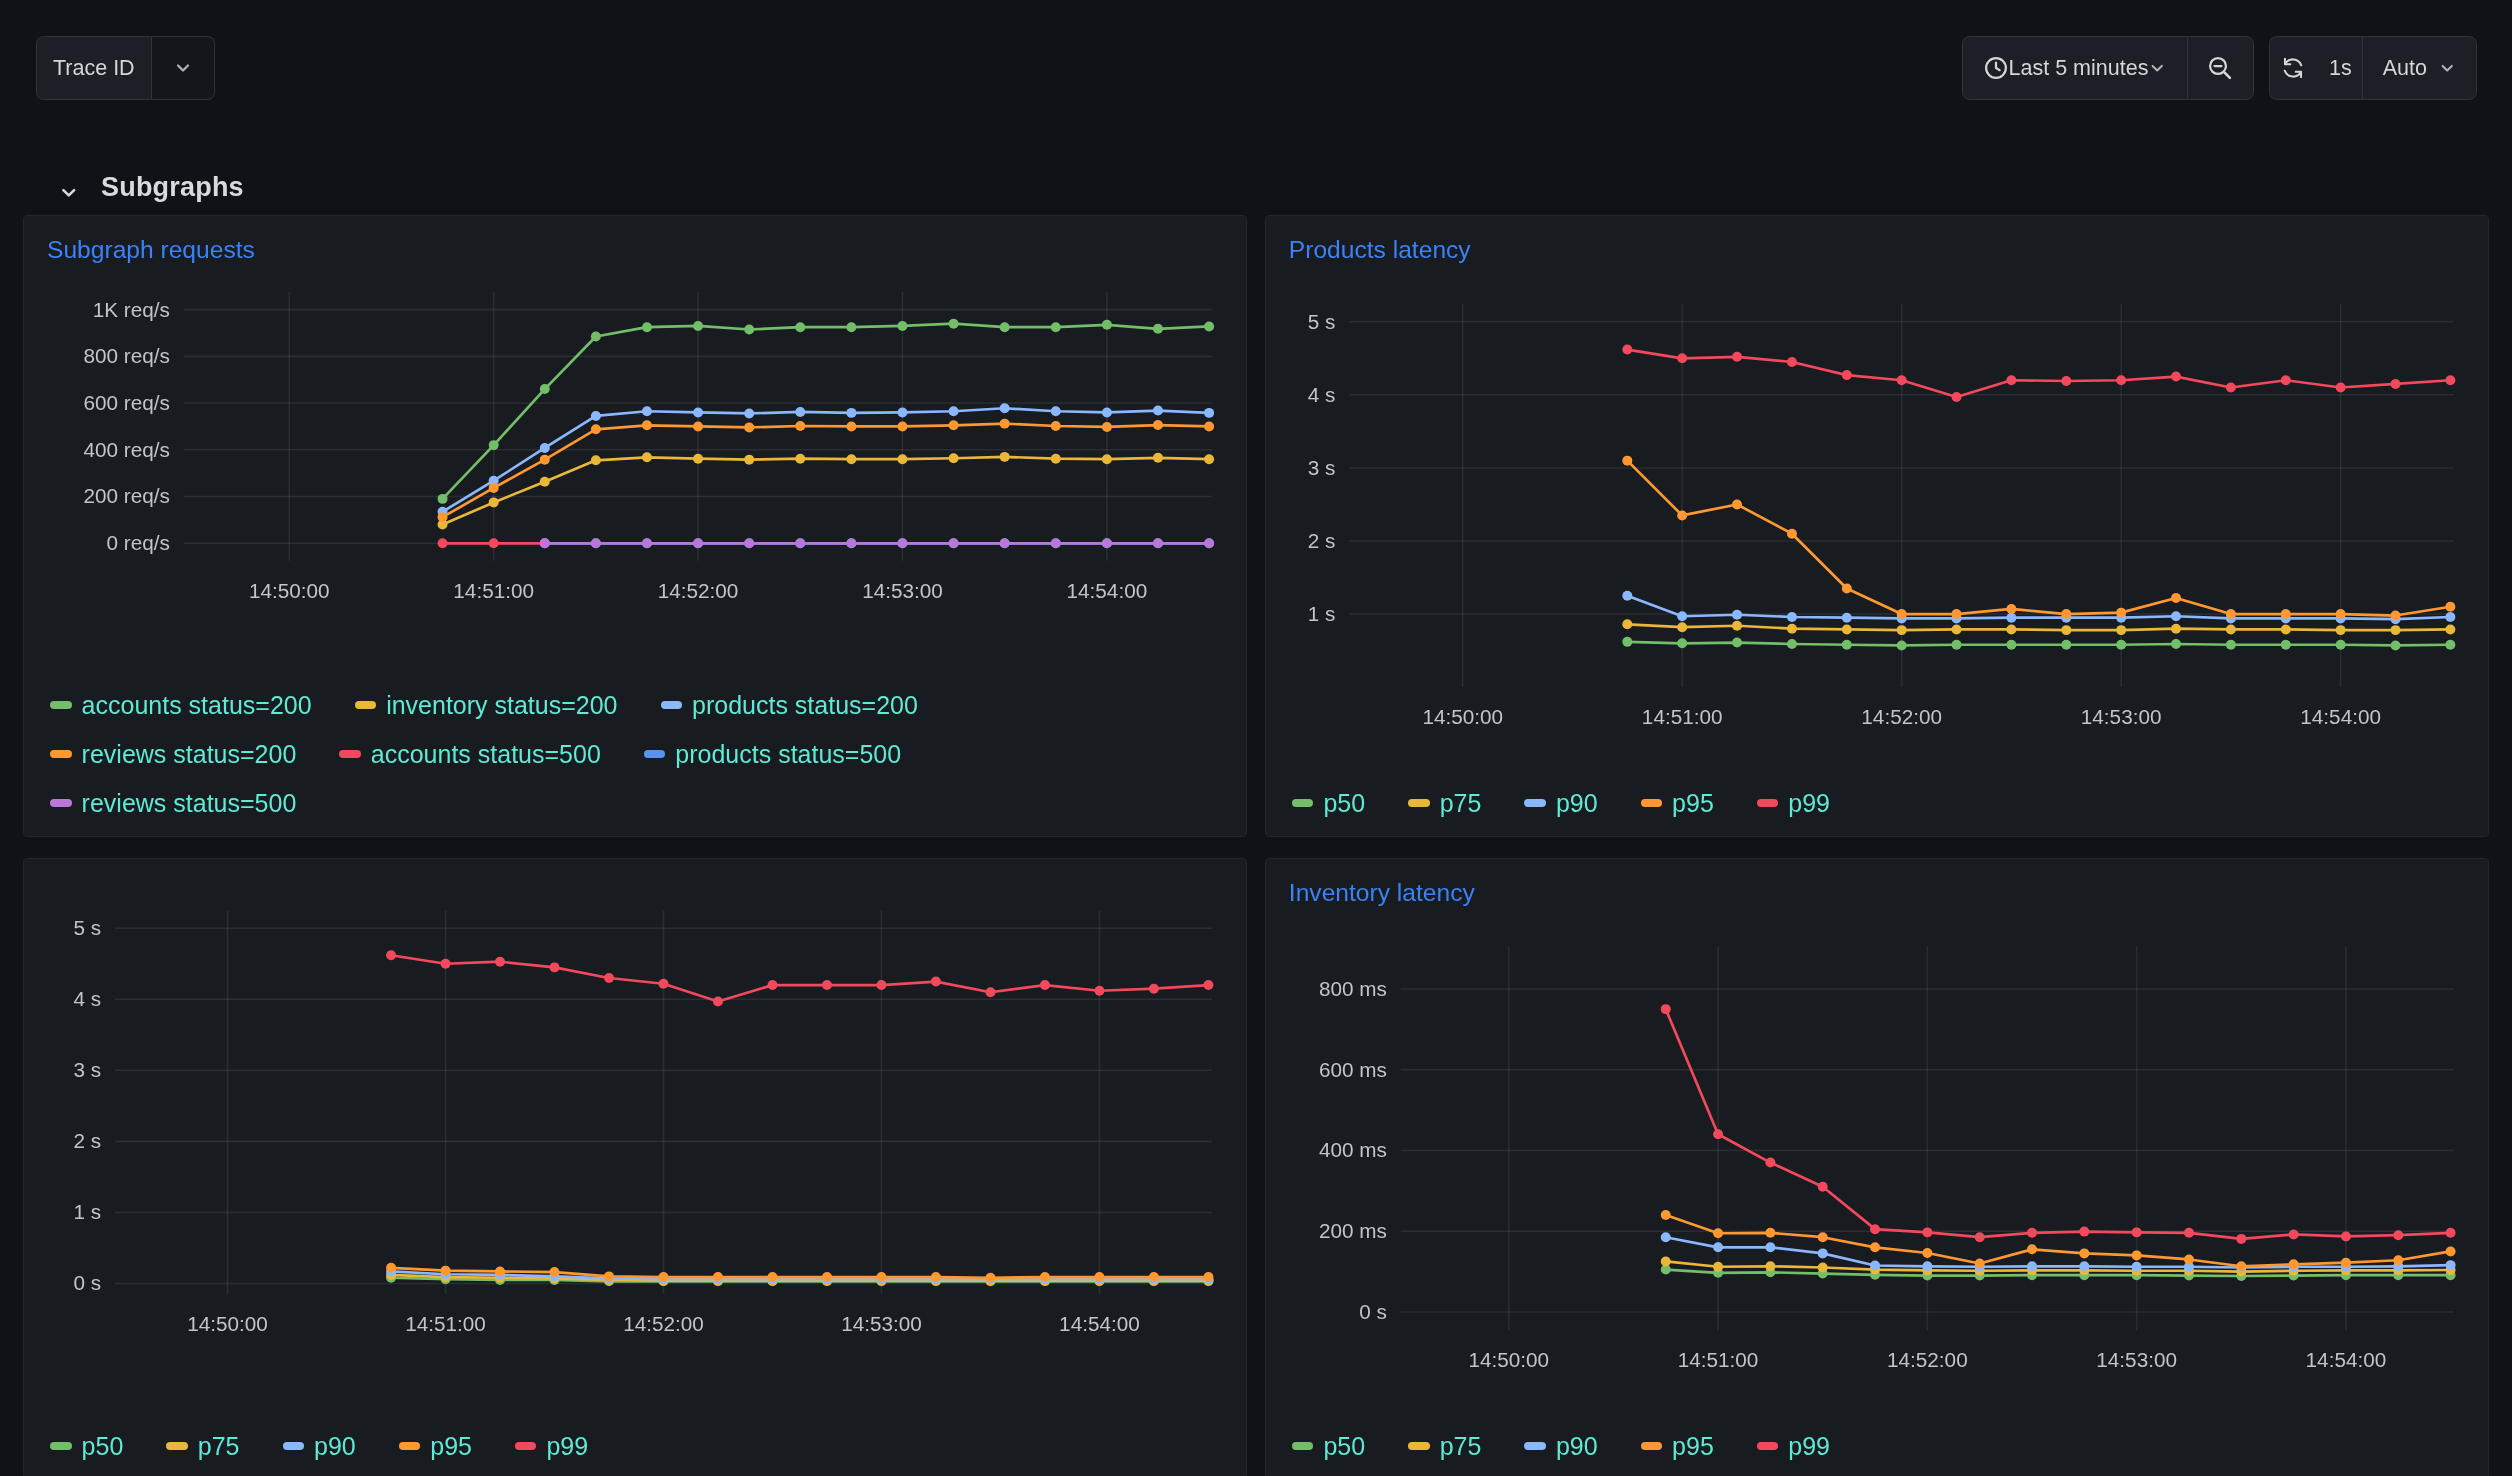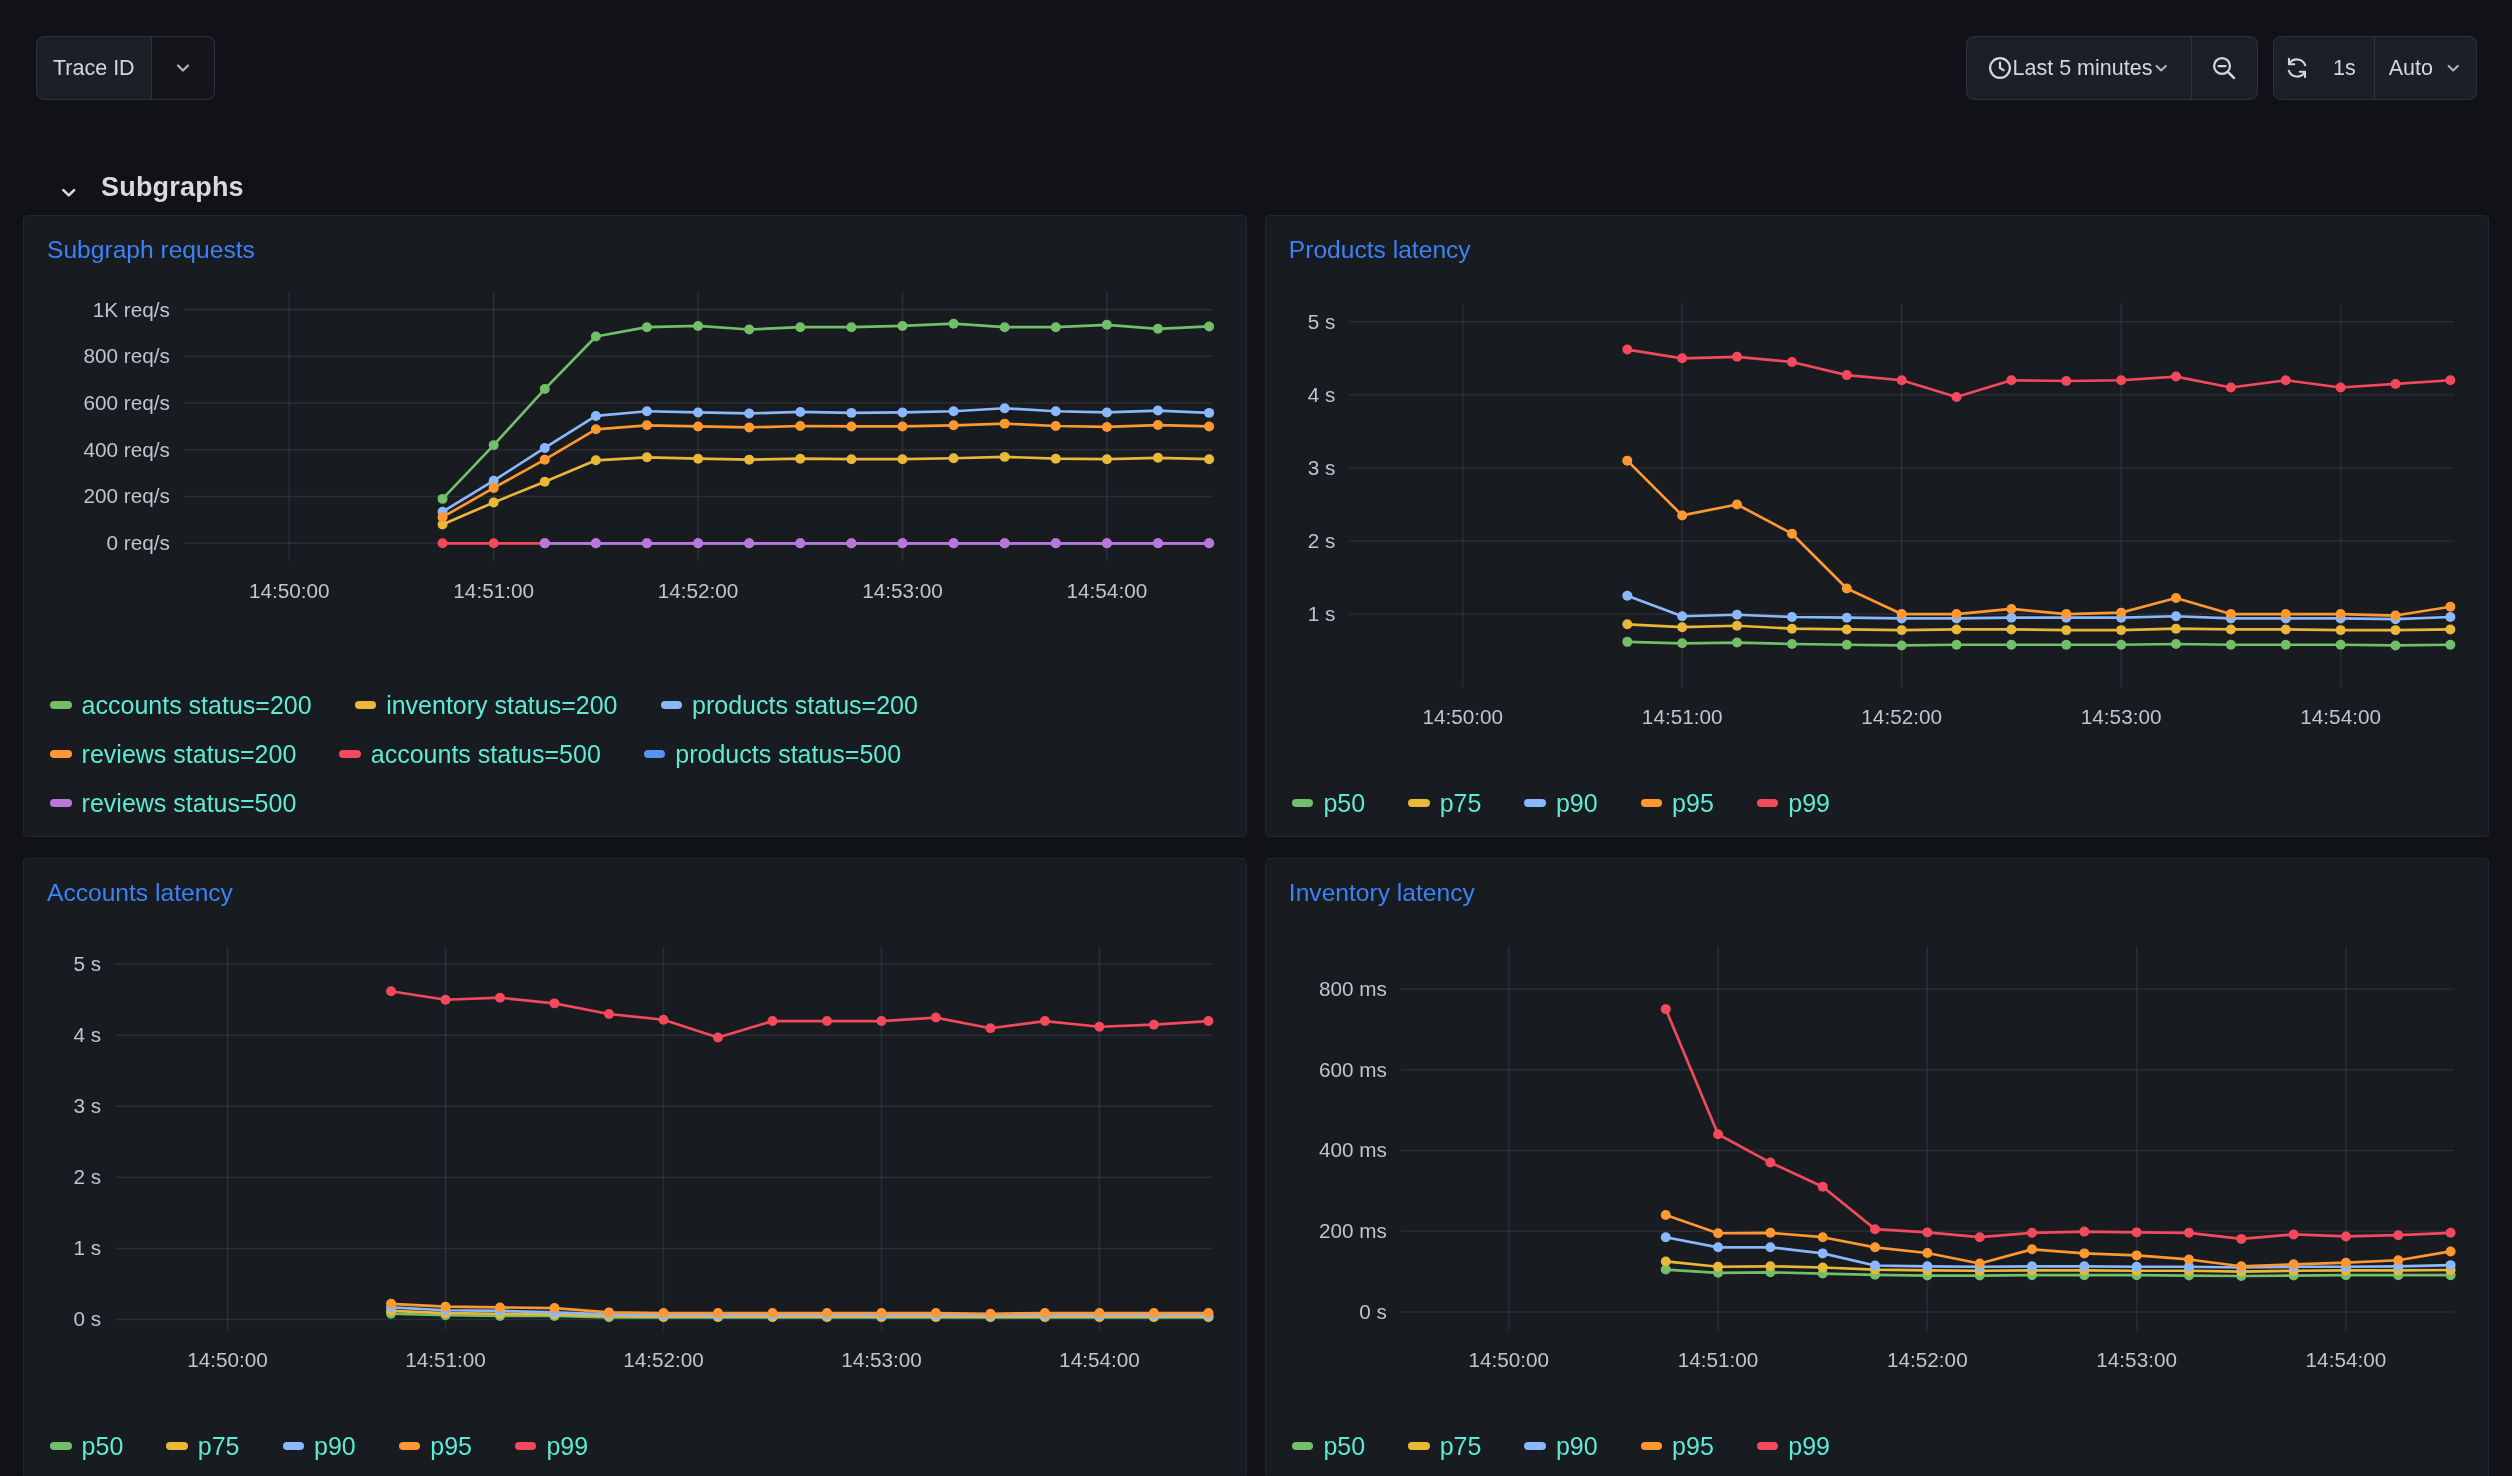--- a/index.html
+++ b/index.html
@@ -14,21 +14,21 @@
   .var-value{display:flex;align-items:center;justify-content:center;width:63px;background:#15161c;
              border:0.8px solid #2f323a;border-left:none;border-radius:0 7.7px 7.7px 0;cursor:pointer;}
   .controls{display:flex;gap:15.4px;}
   .group{display:flex;border:0.8px solid #2f323a;border-radius:7.7px;background:#1d1f26;overflow:hidden;}
   button{background:none;border:none;padding:0;margin:0;font:inherit;color:inherit;cursor:pointer;}
   .seg{display:flex;align-items:center;gap:12.3px;padding:0 18.4px;font-size:21.5px;font-weight:500;
        color:#d5d6db;border-left:0.8px solid #2f323a;}
   .seg:first-child{border-left:none;}
   .icon-seg{padding:0 18.4px;}
   .refresh-seg{gap:23px;padding:0 10px;}
-  .auto-seg{gap:10.7px;padding:0 14px;margin-left:8px;}
+  .auto-seg{gap:10.7px;padding:0 20px;}
   .time-seg{gap:0;padding:0 20px;}
   
   .section{position:absolute;left:58px;top:135px;display:flex;align-items:flex-end;gap:21.5px;cursor:pointer;margin-top:37px;}
   .section-title{font-size:27px;font-weight:700;color:#d9dade;letter-spacing:0.2px;}
   
   .grid{position:absolute;left:23px;top:215px;width:2466px;display:grid;
         grid-template-columns:1fr 1fr;column-gap:17.7px;row-gap:21px;grid-auto-rows:622px;}
   .panel{background:#181b20;border:0.8px solid #24262d;border-radius:4.6px;
          padding:17px 23px 12.3px 23px;display:flex;flex-direction:column;box-sizing:border-box;overflow:hidden;}
   .panel-title{font-size:24.6px;font-weight:500;color:#3b82f6;line-height:1.4;margin-bottom:1.5px;}
@@ -395,21 +395,20 @@
             <span class="legend-chip" style="background: rgb(255, 152, 48);"></span>
             <span class="legend-label">p95</span>
           </div>
           <div class="legend-item">
             <span class="legend-chip" style="background: rgb(242, 73, 92);"></span>
             <span class="legend-label">p99</span>
           </div>
         </div>
       </div>
       <div class="panel">
-        <div class="panel-title">Accounts latency</div>
         <div class="chart-wrap">
           <svg viewBox="0 0 1533 640" width="1177" height="491">
             <line x1="234.78807947019868" y1="45" x2="234.78807947019868" y2="545" stroke="rgba(204,204,220,0.10)" stroke-width="2"></line>
             <text x="234.78807947019868" y="593" text-anchor="middle" class="tick">14:50:00</text>
             <line x1="518.8940397350993" y1="45" x2="518.8940397350993" y2="545" stroke="rgba(204,204,220,0.10)" stroke-width="2"></line>
             <text x="518.8940397350993" y="593" text-anchor="middle" class="tick">14:51:00</text>
             <line x1="803" y1="45" x2="803" y2="545" stroke="rgba(204,204,220,0.10)" stroke-width="2"></line>
             <text x="803" y="593" text-anchor="middle" class="tick">14:52:00</text>
             <line x1="1087.1059602649007" y1="45" x2="1087.1059602649007" y2="545" stroke="rgba(204,204,220,0.10)" stroke-width="2"></line>
             <text x="1087.1059602649007" y="593" text-anchor="middle" class="tick">14:53:00</text>

